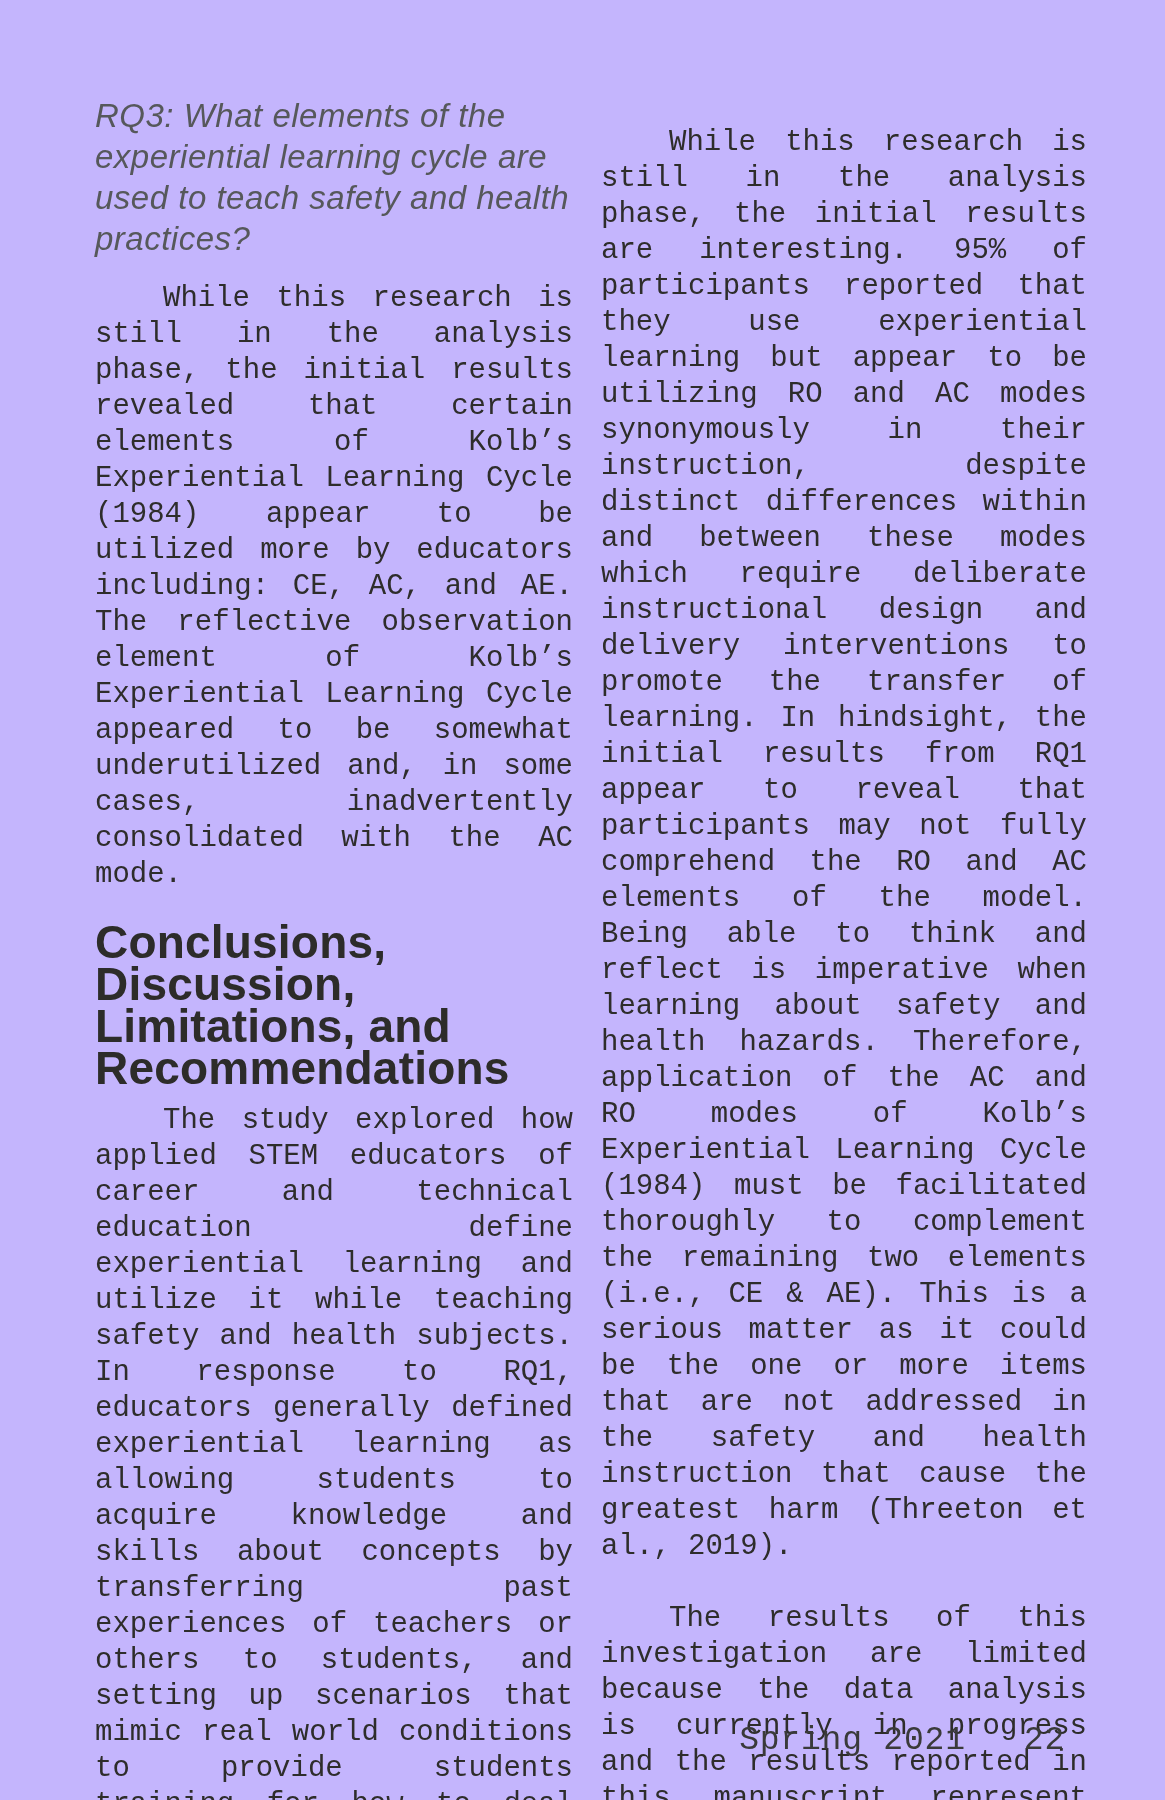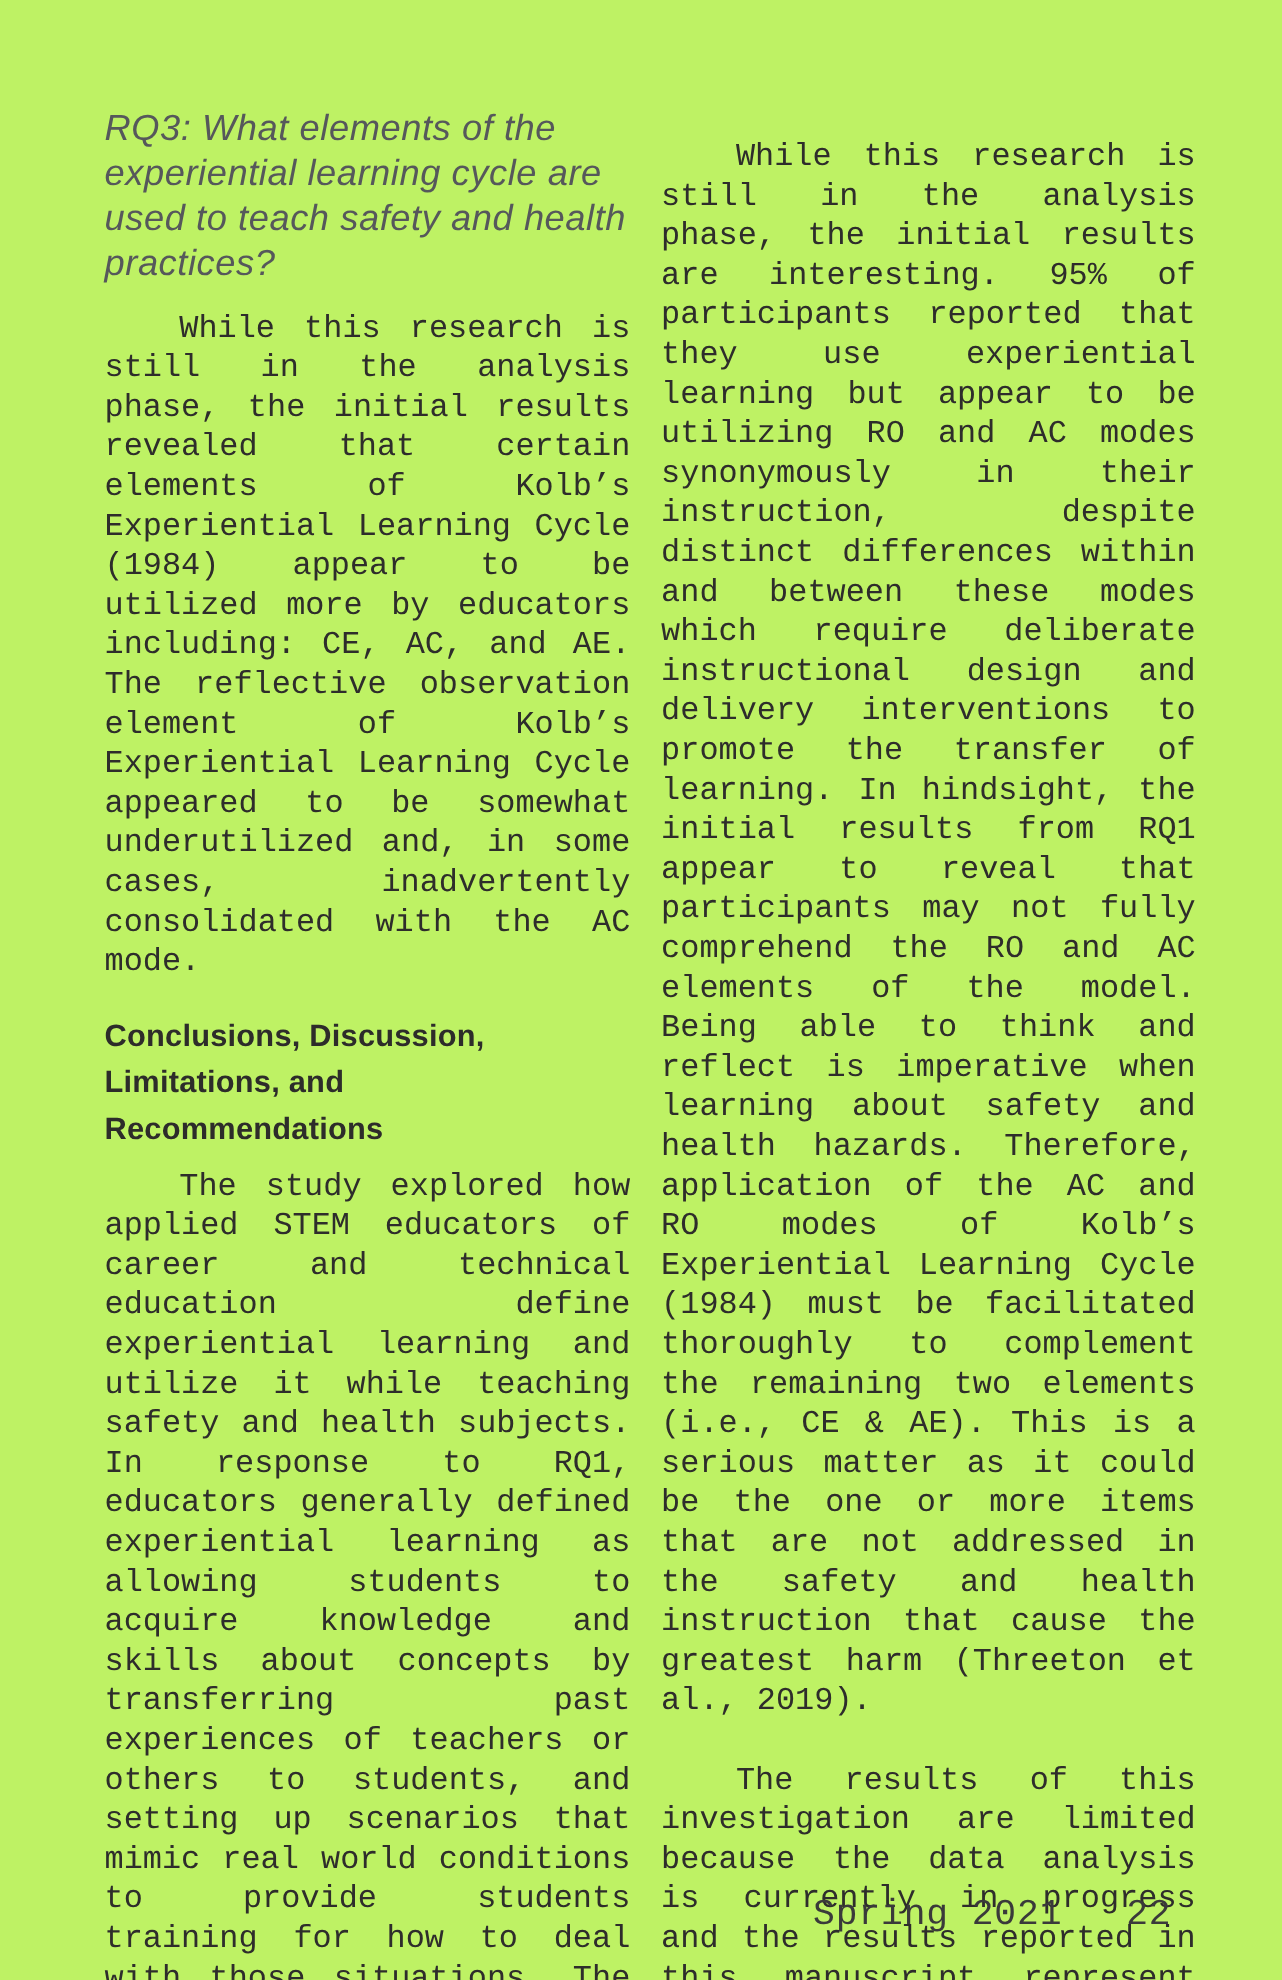--- a/index.html
+++ b/index.html
@@ -4,21 +4,21 @@
 <style>
   html, body {
     margin: 0;
     padding: 0;
     background: #ffffff;
   }
   .page {
     position: relative;
     width: 1165px;
     height: 1800px;
-    background: #bef264;
+    background: #c4b5fd;
     overflow: hidden;
     font-family: "Liberation Serif", serif;
   }
   .col {
     position: absolute;
     top: 95px;
   }
   .col-left  { left: 95px;  width: 478px; }
   .col-right { left: 601px; width: 486px; }
 
@@ -39,21 +39,21 @@
     color: #2e2d2b;
     text-align: justify;
     margin: 0;
   }
   .body-para.indent { text-indent: 68px; font-family: Liberation Mono, monospace; }
   .col-right .body-para.first { margin-top: 30px; }
   .col-right .body-para.second { margin-top: 36px; }
   .section-heading {
     font-family: "Liberation Sans", sans-serif;
     font-weight: 700;
-    font-size: 28px;
+    font-size: 46px;
     line-height: 42px;
     letter-spacing: 0.2px;
     color: #2d2c2a;
     margin: 28px 0 14px 0;
   }
   .footer {
     position: absolute;
     top: 1722px;
     right: 100px;
     display: flex;

